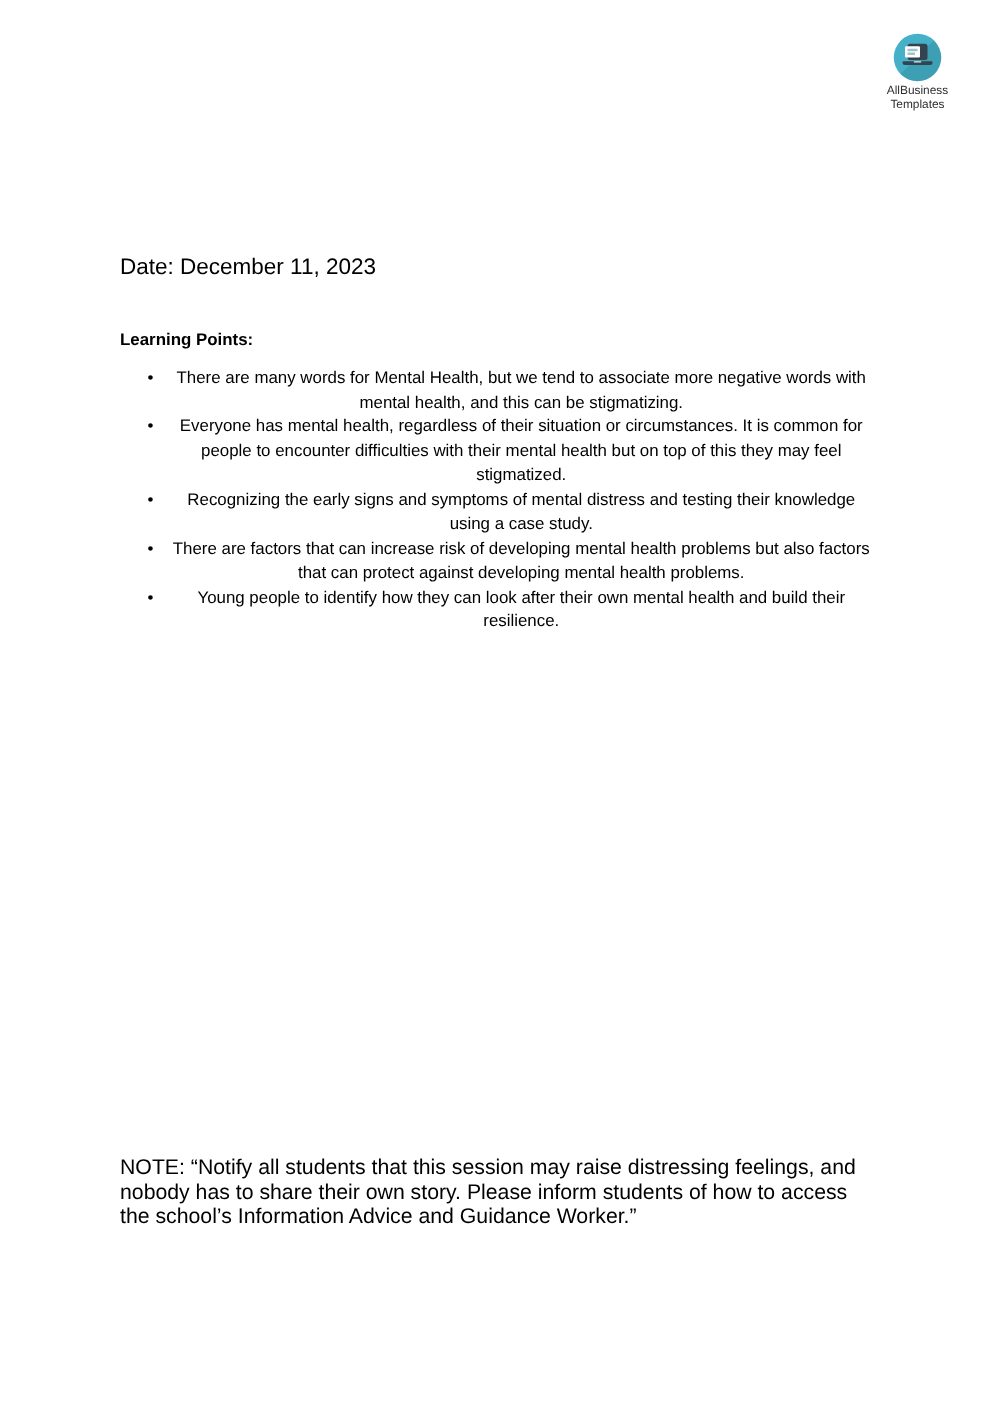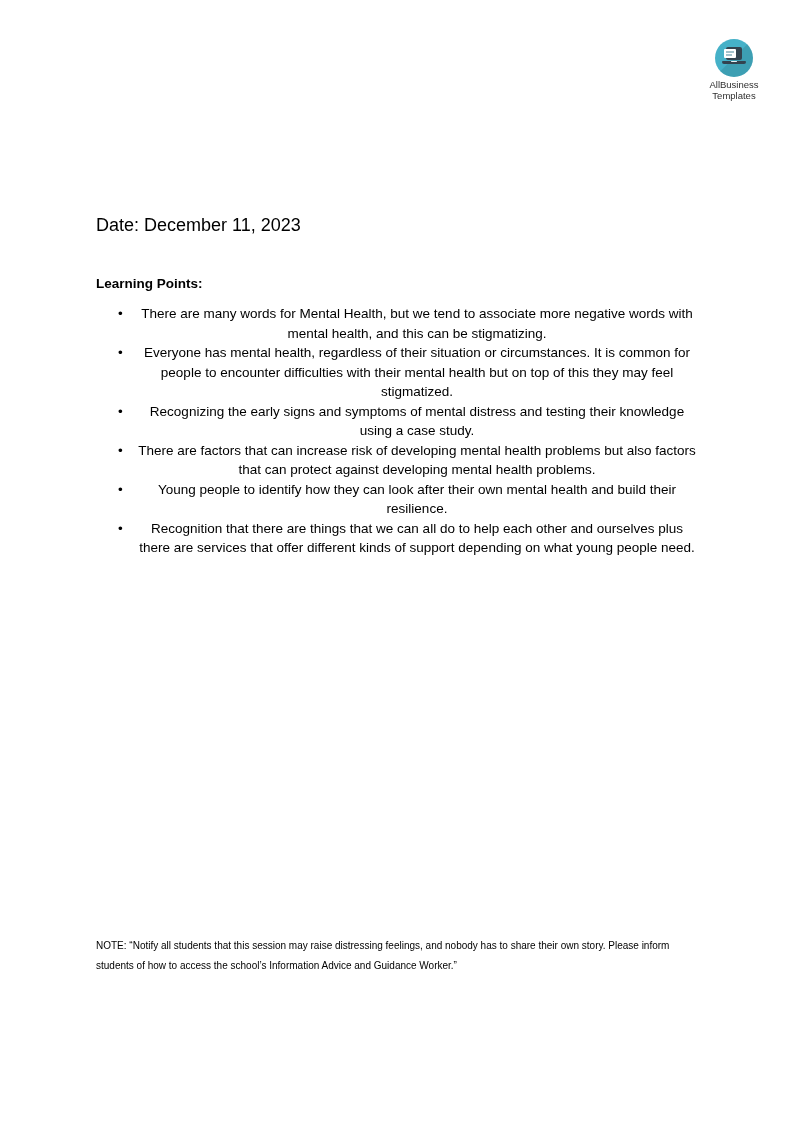--- a/index.html
+++ b/index.html
@@ -1,20 +1,20 @@
 <!DOCTYPE html>
 <html><head>
 <meta charset="utf-8">
 <style>
   * { margin:0; padding:0; box-sizing:border-box; }
   html,body { background:#ffffff; }
   .page {
     position:relative;
     width:793px; height:1080px;
-    margin:12px auto;
+    margin:0 auto;
     background:#ffffff;
     font-family:"Liberation Sans", sans-serif;
     color:#000000;
     overflow:hidden;
   }
 
   
   .logo {
     position:absolute; top:27px; left:693px; width:82px;
     text-align:center;
@@ -101,21 +101,21 @@
   }
   .lp-list li::before {
     content:"\2022";
     position:absolute; left:22px; top:0;
     font-size:13.5px;
   }
 
   
   .note {
     position:absolute; top:924px; left:96px; width:606px;
-    font-size:10px; line-height:19.5px;
+    font-size:17px; line-height:19.5px;
   }
 </style>
 </head>
 <body>
 
 <div class="page">
 
   <div class="logo">
     <div class="logo-circle">
       <div class="shadow"></div>
@@ -137,18 +137,17 @@
   <div class="date">Date: December 11, 2023</div>
 
   <div class="lp-heading">Learning Points:</div>
 
   <ul class="lp-list">
       <li>There are many words for Mental Health, but we tend to associate more negative words with mental health, and this can be stigmatizing.</li>
       <li>Everyone has mental health, regardless of their situation or circumstances. It is common for people to encounter difficulties with their mental health but on top of this they may feel stigmatized.</li>
       <li>Recognizing the early signs and symptoms of mental distress and testing their knowledge using a case study.</li>
       <li>There are factors that can increase risk of developing mental health problems but also factors that can protect against developing mental health problems.</li>
       <li>Young people to identify how they can look after their own mental health and build their resilience.</li>
-      <li>Recognition that there are things that we can all do to help each other and ourselves plus there are services that offer different kinds of support depending on what young people need.</li>
     </ul>
 
   <p class="note">NOTE: “Notify all students that this session may raise distressing feelings, and nobody has to share their own story. Please inform students of how to access the school’s Information Advice and Guidance Worker.”</p>
 
 </div>
 
 </body></html>

